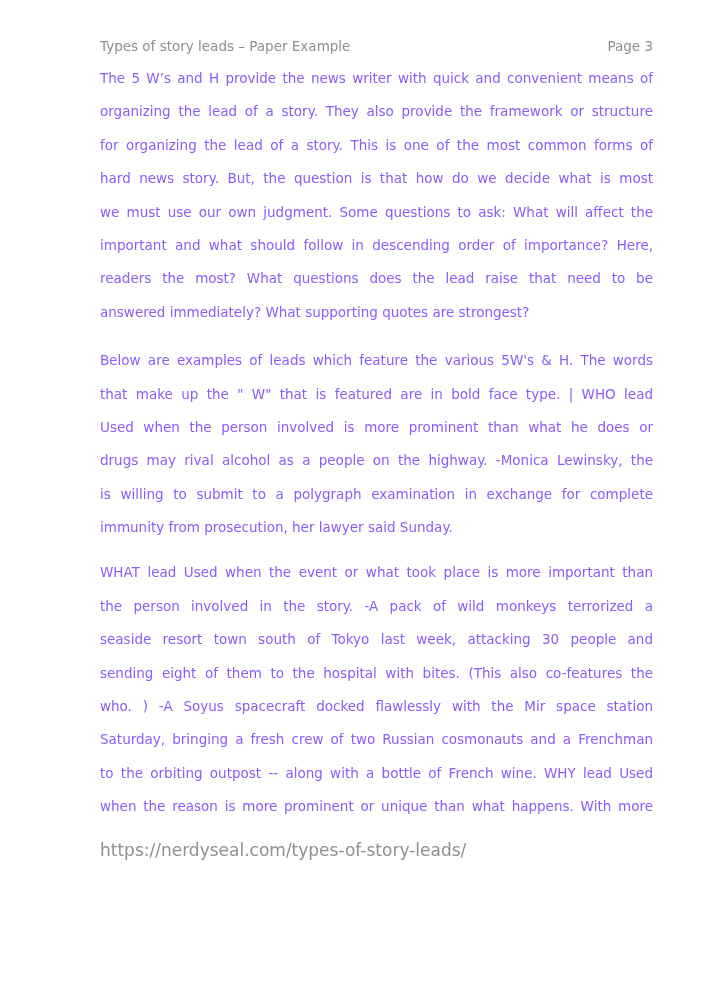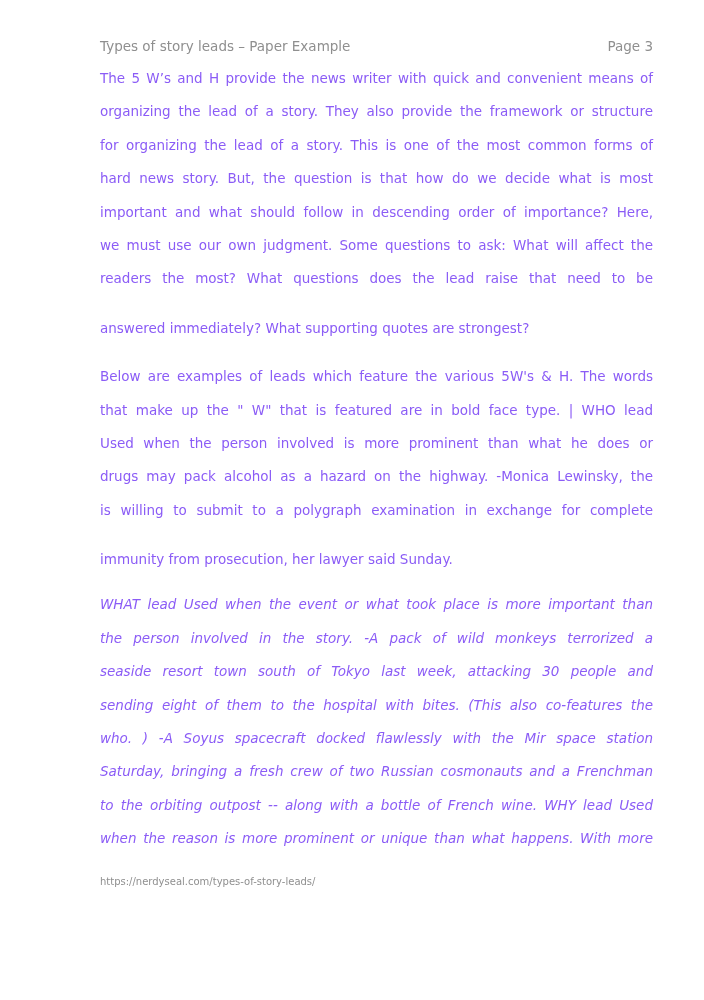--- a/index.html
+++ b/index.html
@@ -26,68 +26,67 @@
     align-items: baseline;
     color: #8f8f8f;
     font-size: 13.5px;
     line-height: 20px;
   }
   .doc-header .title { text-align: center; }
   .doc-header .pageno { text-align: right; }
   .para { margin: 0; }
   .para.p1 { margin-top: 6px; }
   .para.p2 { margin-top: 15px; }
-  .para.p3 { margin-top: 12px; font-style: italic; }
+  .para.p3 { margin-top: 12px; }
   .line {
     color: #8b5cf6;
     font-size: 13.5px;
     line-height: 33.4px;
     height: 33.4px;
     text-align: justify;
     text-align-last: justify;
     white-space: normal;
   }
   .line.flush {
     text-align: left;
     text-align-last: left;
-    margin-top: 16px;
   }
   .doc-footer {
     margin-top: 16px;
     color: #8f8f8f;
-    font-size: 10px;
+    font-size: 17px;
     line-height: 20px;
   }
 </style>
 </head>
 <body>
 
 <div class="page">
 
   <div class="doc-header">
     <span class="title">Types of story leads – Paper Example</span>
     <span class="pageno">Page 3</span>
   </div>
 
   <div class="para p1">
     <div class="line">The 5 W’s and H provide the news writer with quick and convenient means of</div>
     <div class="line">organizing the lead of a story. They also provide the framework or structure</div>
     <div class="line">for organizing the lead of a story. This is one of the most common forms of</div>
     <div class="line">hard news story. But, the question is that how do we decide what is most</div>
+    <div class="line">we must use our own judgment. Some questions to ask: What will affect the</div>
     <div class="line">important and what should follow in descending order of importance? Here,</div>
-    <div class="line">we must use our own judgment. Some questions to ask: What will affect the</div>
     <div class="line">readers the most? What questions does the lead raise that need to be</div>
     <div class="line flush">answered immediately? What supporting quotes are strongest?</div>
   </div>
 
   <div class="para p2">
     <div class="line">Below are examples of leads which feature the various 5W's &amp; H. The words</div>
     <div class="line">that make up the " W" that is featured are in bold face type. | WHO lead</div>
     <div class="line">Used when the person involved is more prominent than what he does or</div>
-    <div class="line">drugs may pack alcohol as a hazard on the highway. -Monica Lewinsky, the</div>
+    <div class="line">drugs may rival alcohol as a people on the highway. -Monica Lewinsky, the</div>
     <div class="line">is willing to submit to a polygraph examination in exchange for complete</div>
     <div class="line flush">immunity from prosecution, her lawyer said Sunday.</div>
   </div>
 
   <div class="para p3">
     <div class="line">WHAT lead Used when the event or what took place is more important than</div>
     <div class="line">the person involved in the story. -A pack of wild monkeys terrorized a</div>
     <div class="line">seaside resort town south of Tokyo last week, attacking 30 people and</div>
     <div class="line">sending eight of them to the hospital with bites. (This also co-features the</div>
     <div class="line">who. ) -A Soyus spacecraft docked flawlessly with the Mir space station</div>

